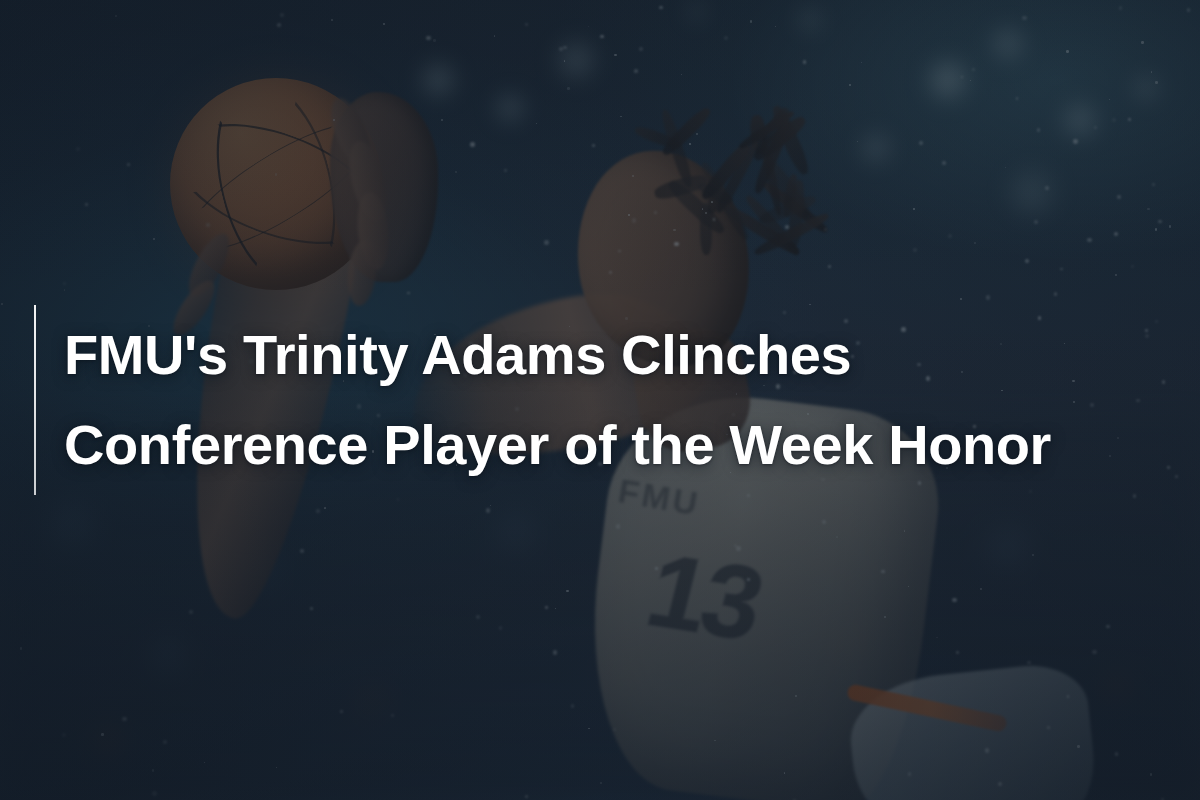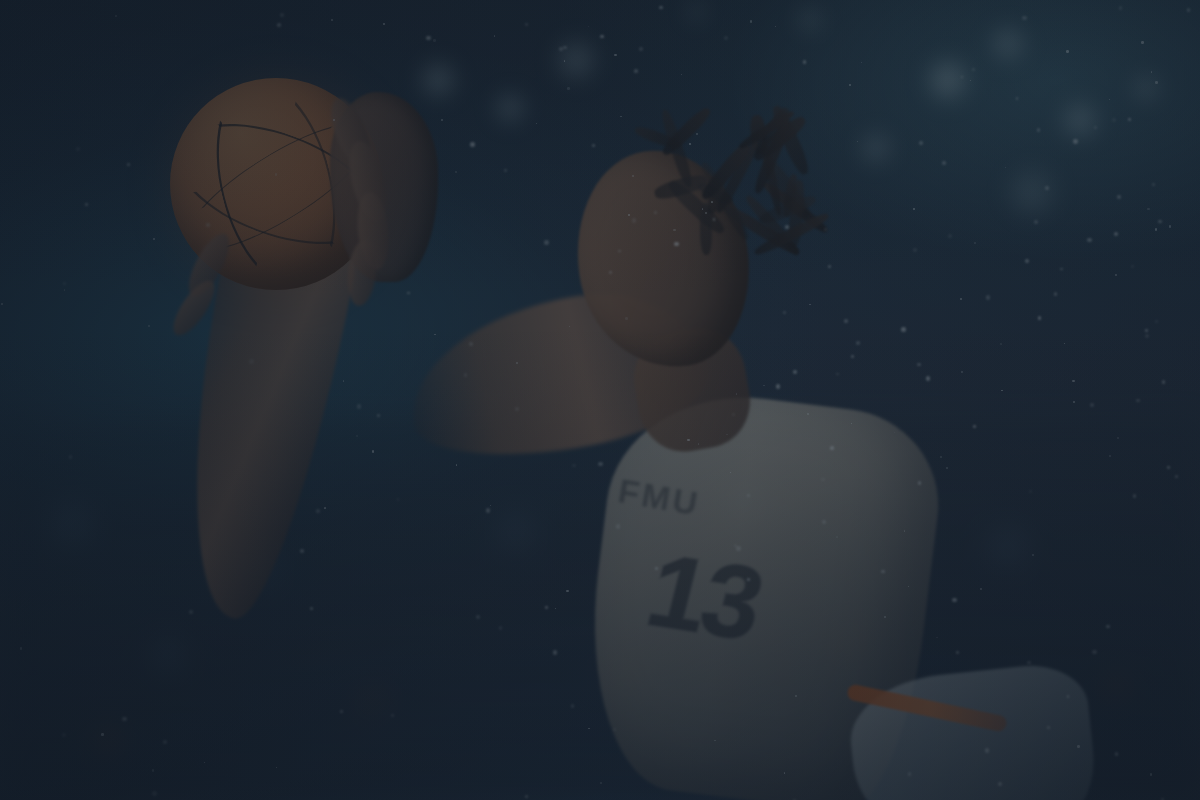--- a/index.html
+++ b/index.html
@@ -551,14 +551,18 @@
       <div class="pt" style="left: 1028.84px; top: 490.481px; width: 2.98348px; height: 2.98348px; opacity: 0.18; filter: blur(1.1px);"></div>
       <div class="pt" style="left: 468.731px; top: 341.521px; width: 4.18595px; height: 4.18595px; opacity: 0.35; filter: blur(1.1px);"></div>
       <div class="pt" style="left: 785.349px; top: 225.111px; width: 3.70351px; height: 3.70351px; opacity: 0.54; filter: blur(1.1px);"></div>
       <div class="pt" style="left: 724.471px; top: 35.8396px; width: 3.87237px; height: 3.87237px; opacity: 0.22; filter: blur(1.1px);"></div>
       <div class="pt" style="left: 673.302px; top: 228.636px; width: 2.49087px; height: 2.49087px; opacity: 0.36;"></div>
     </div>
 
   <div class="layer overlay"></div>
   <div class="layer overlay-bottom"></div>
 
+  <div class="headline-block">
+    <div class="accent-bar"></div>
+    <h1 class="headline">FMU's Trinity Adams Clinches Conference Player of the Week Honor</h1>
+  </div>
 
 </div>
 
 </body></html>

